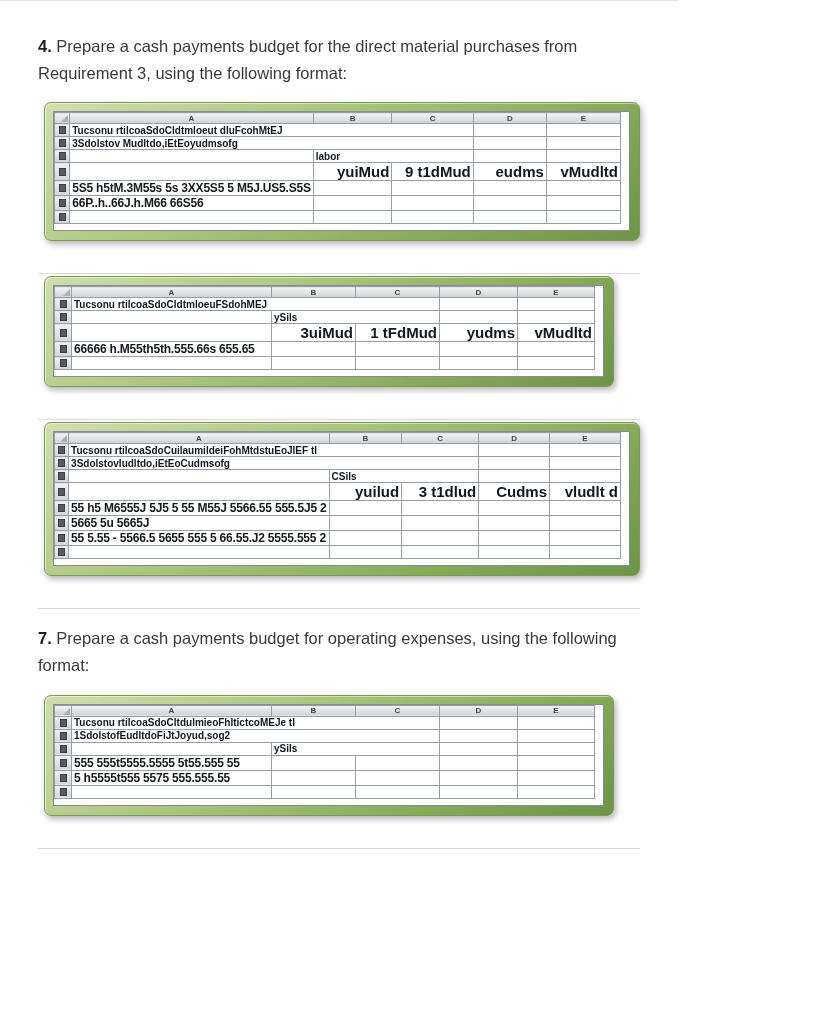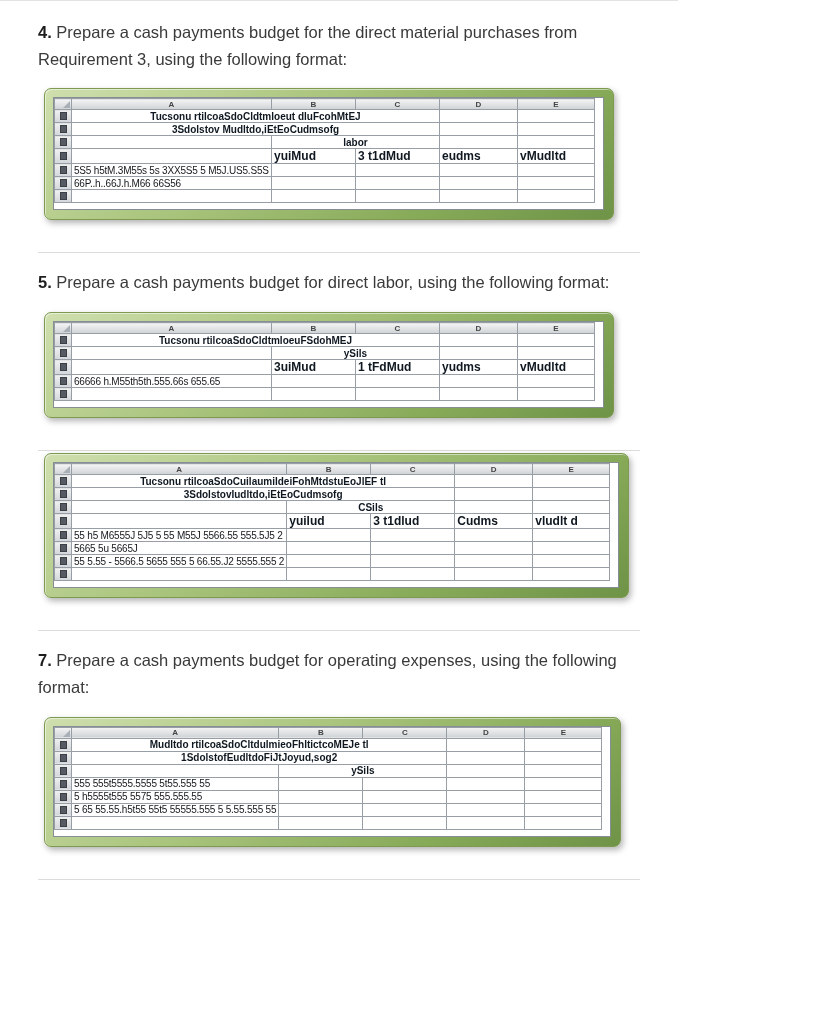--- a/index.html
+++ b/index.html
@@ -1,18 +1,18 @@
 <!DOCTYPE html>
 <html><head>
 <meta charset="utf-8">
 <style>
   * { box-sizing: border-box; }
   html,body { margin:0; padding:0; background:#ffffff; }
   body { font-family:"Liberation Sans","DejaVu Sans",sans-serif; }
-  .page { width:678px; min-height:1024px; border-top:1px solid #e3e3e3; padding-top:2px; background:#fff; }
+  .page { width:678px; min-height:1024px; border-top:1px solid #e3e3e3; padding-top:16px; background:#fff; }
   .section { padding:0 38px; }
   .para { font-size:16.5px; color:#3a3a3a; line-height:1.62; margin:16px 0 14px 0; }
   .para .num { font-weight:bold; color:#1e1e1e; }
   hr.divider { border:0; border-top:1px solid #dcdcdc; margin:28px 38px 0 38px; }
 
   
   .sheet-frame {
     display:inline-block;
     border-radius:7px;
     padding:8px 9px 9px 8px;
@@ -26,23 +26,23 @@
   table.grid { border-collapse:collapse; table-layout:fixed; }
   .grid td { border:1px solid #989ea6; height:13px; padding:0 2px; font-size:9px; color:#111;
              overflow:hidden; white-space:nowrap; }
   .grid tr.colhead td { background:linear-gradient(#f4f4f4,#cfd2d6); height:11px; text-align:center;
              font-weight:bold; font-size:8px; color:#444; }
   .grid td.corner { position:relative; background:linear-gradient(#ededed,#c9ccd1); }
   .grid td.corner:after { content:""; position:absolute; right:1px; bottom:1px; width:0; height:0;
              border-left:7px solid transparent; border-bottom:7px solid #a9afb7; }
   .grid td.rownum { background:linear-gradient(#f0f0f0,#d3d6da); padding:0; }
   .sq { display:block; width:7px; height:8px; margin:0 auto; background:#565b63; border:1px solid #3a3e45; }
-  .grid td.title-cell { font-weight:bold; text-align:center; font-size:10px; color:#0f1720; }
-  .grid td.hdr { font-weight:bold; text-align:left; font-size:12px; color:#0f1720; }
-  .grid td.data-cell { font-weight:normal; font-size:10px; letter-spacing:-0.2px; color:#15181c;margin-left:32px; }
+  .grid td.title-cell { font-weight:bold; font-size:10px; color:#0f1720; }
+  .grid td.hdr { font-weight:bold; text-align:right; font-size:15px; color:#0f1720; }
+  .grid td.data-cell { font-weight:bold; font-size:12px; letter-spacing:-0.2px; color:#15181c;margin-left:32px; }
   col.c-rn{width:17px} col.c-a{width:200px} col.c-b{width:84px} col.c-c{width:84px}
   col.c-d{width:78px} col.c-e{width:77px}
 </style>
 </head>
 <body>
 
 <div class="page">
 
   <div class="section">
     <p class="para"><span class="num">4.</span>
@@ -73,40 +73,40 @@
                   <span class="sq"></span>
                 </td>
               <td class="title-cell" colspan="3">Tucsonu rtilcoaSdoCldtmloeut dluFcohMtEJ</td>
               <td></td>
               <td></td>
             </tr>
             <tr>
               <td class="rownum">
                   <span class="sq"></span>
                 </td>
-              <td class="title-cell" colspan="3">3Sdolstov Mudltdo,iEtEoCudmsofg</td>
+              <td class="title-cell" colspan="3">3Sdolstov Mudltdo,iEtEoyudmsofg</td>
               <td></td>
               <td></td>
             </tr>
             <tr>
               <td class="rownum">
                   <span class="sq"></span>
                 </td>
               <td></td>
               <td class="title-cell" colspan="2">labor</td>
               <td></td>
               <td></td>
             </tr>
             <tr>
               <td class="rownum">
                   <span class="sq"></span>
                 </td>
               <td></td>
               <td class="hdr">yuiMud</td>
-              <td class="hdr">3 t1dMud</td>
+              <td class="hdr">9 t1dMud</td>
               <td class="hdr">eudms</td>
               <td class="hdr">vMudltd</td>
             </tr>
             <tr>
               <td class="rownum">
                   <span class="sq"></span>
                 </td>
               <td class="data-cell">5S5 h5tM.3M55s 5s 3XX5S5 5 M5J.US5.S5S</td>
               <td></td>
                 <td></td>
@@ -135,22 +135,20 @@
             </tr>
           </tbody>
         </table>
       </div>
     </div>
   </div>
 
   <hr class="divider">
 
   <div class="section">
-    <p class="para"><span class="num">5.</span>
-      <span>Prepare a cash payments budget for direct labor, using the following format:</span></p>
 
     <div class="sheet-frame">
       <div class="sheet">
         <table class="grid">
           <colgroup>
               <col class="c-rn">
               <col class="c-a">
               <col class="c-b">
               <col class="c-c">
               <col class="c-d">
@@ -346,21 +344,21 @@
               <td>A</td>
               <td>B</td>
               <td>C</td>
               <td>D</td>
               <td>E</td>
             </tr>
             <tr>
               <td class="rownum">
                   <span class="sq"></span>
                 </td>
-              <td class="title-cell" colspan="3">Mudltdo rtilcoaSdoCltdulmieoFhltictcoMEJe tl</td>
+              <td class="title-cell" colspan="3">Tucsonu rtilcoaSdoCltdulmieoFhltictcoMEJe tl</td>
               <td></td>
               <td></td>
             </tr>
             <tr>
               <td class="rownum">
                   <span class="sq"></span>
                 </td>
               <td class="title-cell" colspan="3">1SdolstofEudltdoFiJtJoyud,sog2</td>
               <td></td>
               <td></td>
@@ -382,30 +380,20 @@
               <td></td>
                 <td></td>
               <td></td>
                 <td></td>
             </tr>
             <tr>
               <td class="rownum">
                   <span class="sq"></span>
                 </td>
               <td class="data-cell">5 h5555t555 5575 555.555.55</td>
-              <td></td>
-                <td></td>
-              <td></td>
-                <td></td>
-            </tr>
-            <tr>
-              <td class="rownum">
-                  <span class="sq"></span>
-                </td>
-              <td class="data-cell">5 65 55.55.h5t55 55t5 55555.555 5 5.55.555 55</td>
               <td></td>
                 <td></td>
               <td></td>
                 <td></td>
             </tr>
             <tr>
               <td class="rownum">
                   <span class="sq"></span>
                 </td>
               <td class="data-cell"></td>

